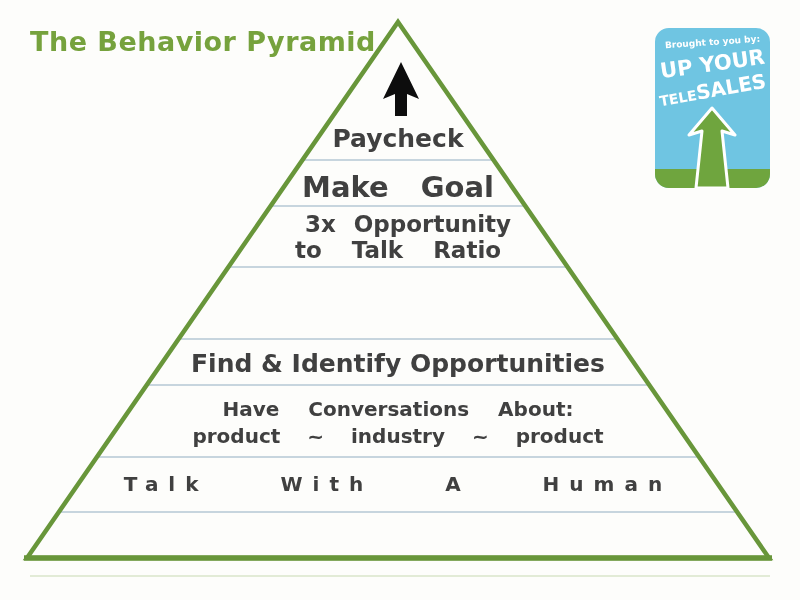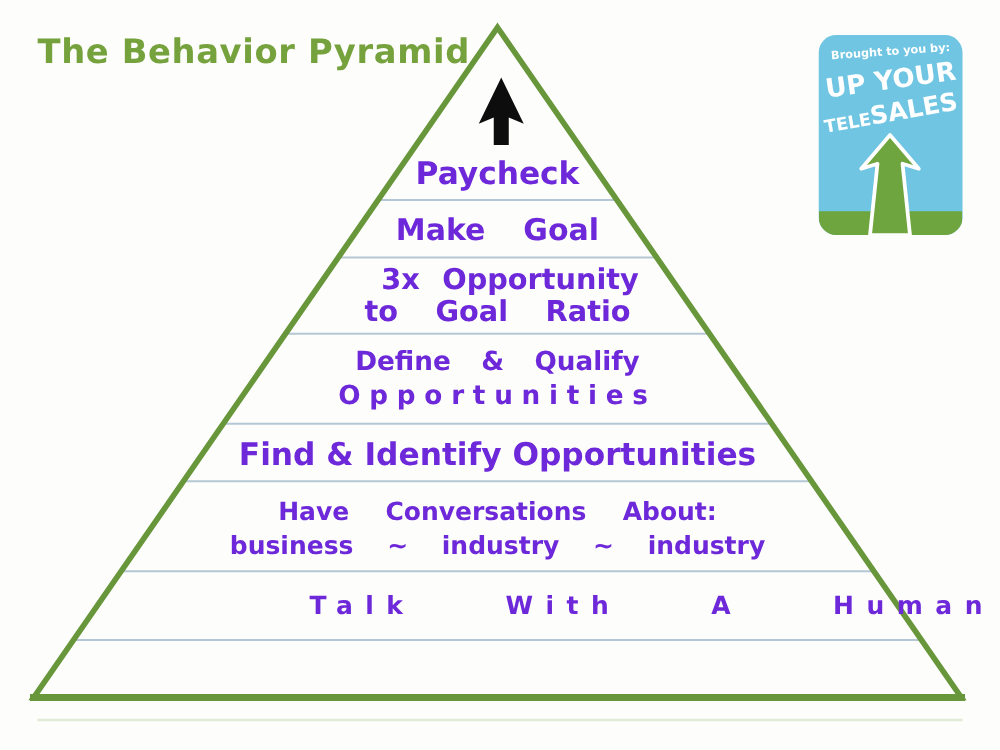--- a/index.html
+++ b/index.html
@@ -12,37 +12,37 @@
   }
   .stage{position:absolute;inset:0;width:800px;height:576px;}
   .title{
     position:absolute;left:30px;top:26px;
     font-size:27px;font-weight:bold;color:#76a23d;
     letter-spacing:0.5px;white-space:nowrap;
   }
   .pyramid-svg{position:absolute;left:0;top:0;}
   .row{
     position:absolute;left:0;width:796px;
-    text-align:center;font-weight:bold;color:#6d28d9;
+    text-align:center;font-weight:bold;color:#404040;
     white-space:nowrap;
   }
   .r1{top:124px;font-size:25px;}
-  .r2{top:170px;font-size:24px;}
+  .r2{top:170px;font-size:29px;}
   .r3{top:211px;font-size:23px;line-height:26px;}
   .r4{top:276px;font-size:21px;line-height:27px;}
   .r5{top:349px;font-size:25px;}
   .r6{top:396px;font-size:20px;line-height:27px;}
   .r7{top:472px;font-size:20px;}
   .r8{top:523px;font-size:20px;}
   .ws10{word-spacing:10px;padding-left:20px;}
   .ws17{word-spacing:17px;}
   .ws20{word-spacing:20px;}
   .ws22{word-spacing:22px;}
   .ls7{letter-spacing:7px;}
-  .ls10ws55{letter-spacing:10px;word-spacing:55px;text-align:right;}
+  .ls10ws55{letter-spacing:10px;word-spacing:55px;}
   .ls14ws95{letter-spacing:14px;word-spacing:95px;}
 
   
   .logo-card{
     position:absolute;left:655px;top:28px;width:115px;height:160px;
     background:#6fc5e2;border-radius:14px;overflow:hidden;
   }
   .logo-tagline{
     position:absolute;left:0;top:9px;width:115px;text-align:center;
     color:#ffffff;font-weight:bold;font-size:9px;
@@ -92,35 +92,31 @@
   <div class="row r1">
     <div>Paycheck</div>
   </div>
 
   <div class="row r2 ws22">
     <div>Make Goal</div>
   </div>
 
   <div class="row r3">
     <div class="ws10">3x Opportunity</div>
-    <div class="ws22">to Goal Ratio</div>
+    <div class="ws22">to Talk Ratio</div>
   </div>
 
-  <div class="row r4">
-    <div class="ws17">Define &amp; Qualify</div>
-    <div class="ls7">Opportunities</div>
-  </div>
 
   <div class="row r5">
     <div>Find &amp; Identify Opportunities</div>
   </div>
 
   <div class="row r6">
     <div class="ws22">Have Conversations About:</div>
-    <div class="ws20">business ~ industry ~ industry</div>
+    <div class="ws20">product ~ industry ~ product</div>
   </div>
 
   <div class="row r7 ls10ws55">
     <div>Talk With A Human</div>
   </div>
 
 
   <div class="logo-card">
     <svg class="logo-art" width="115" height="160" viewBox="0 0 115 160">
       <rect x="0" y="141" width="115" height="19" fill="#6fa53e"></rect>

